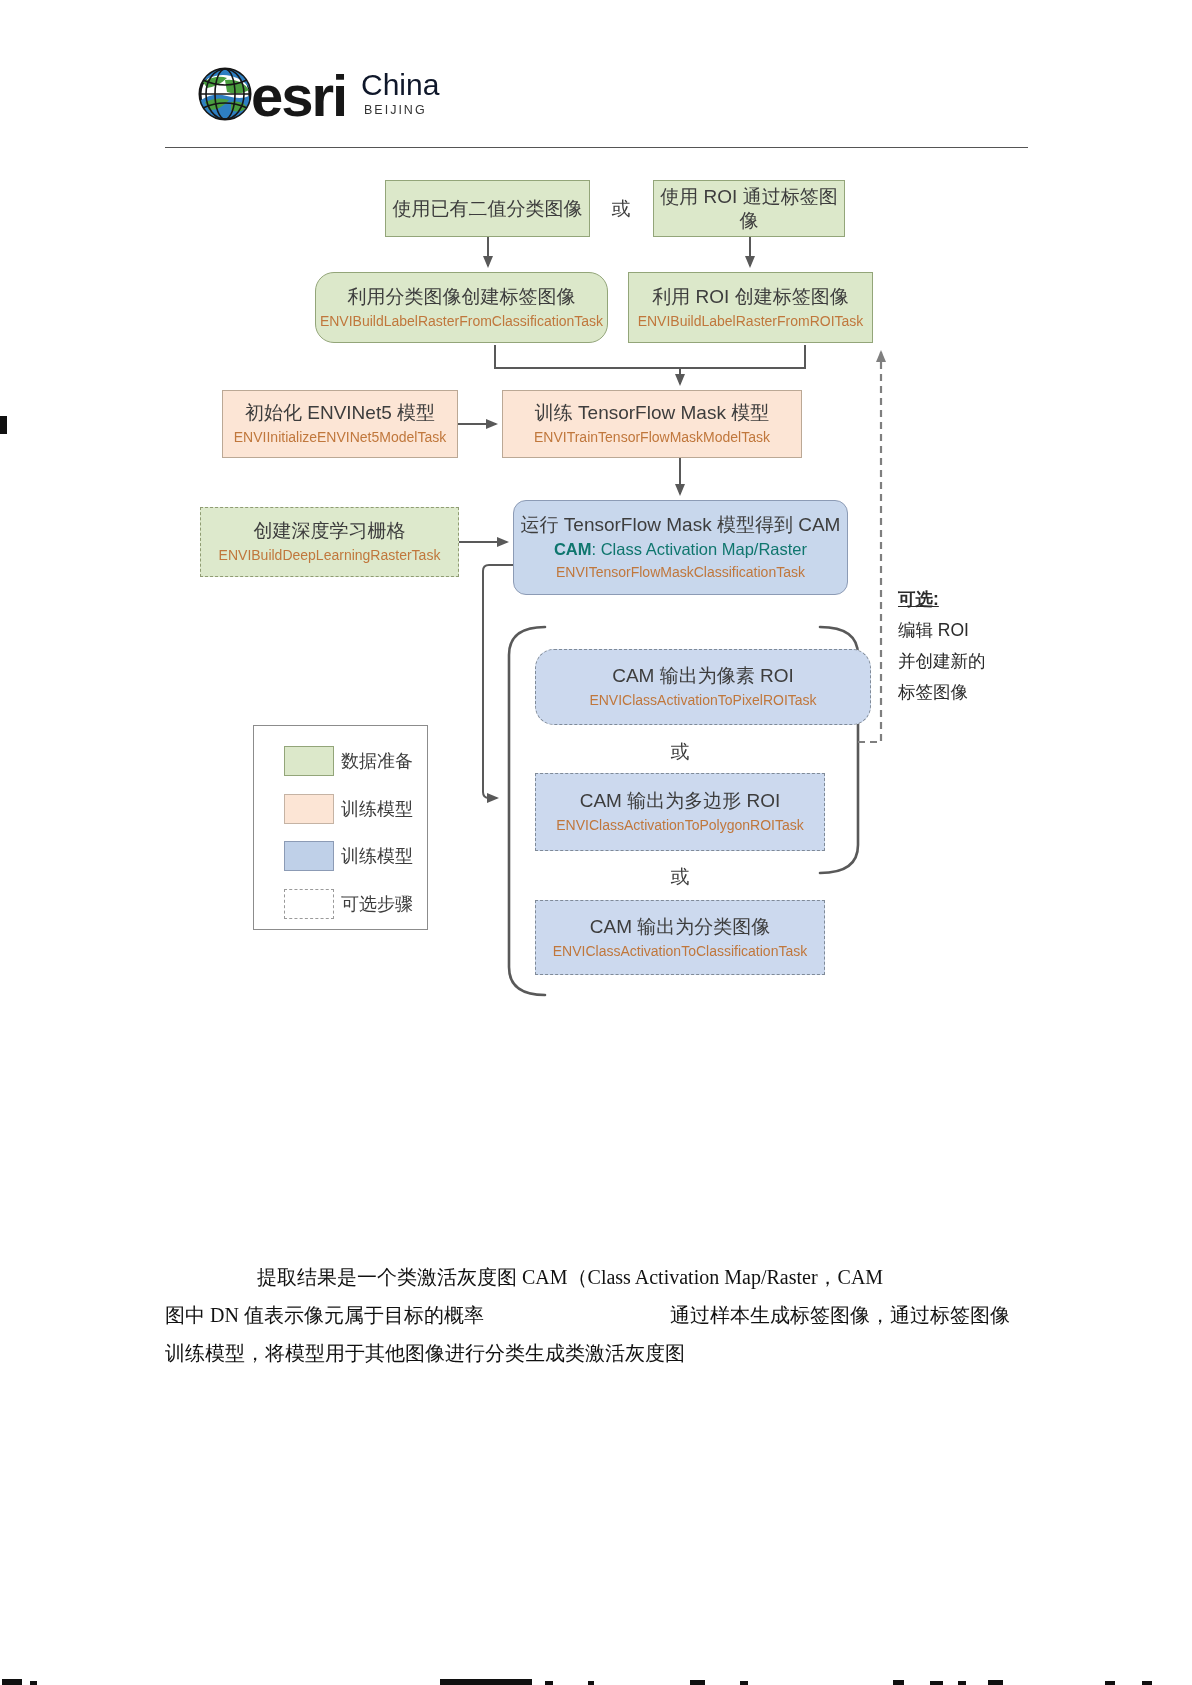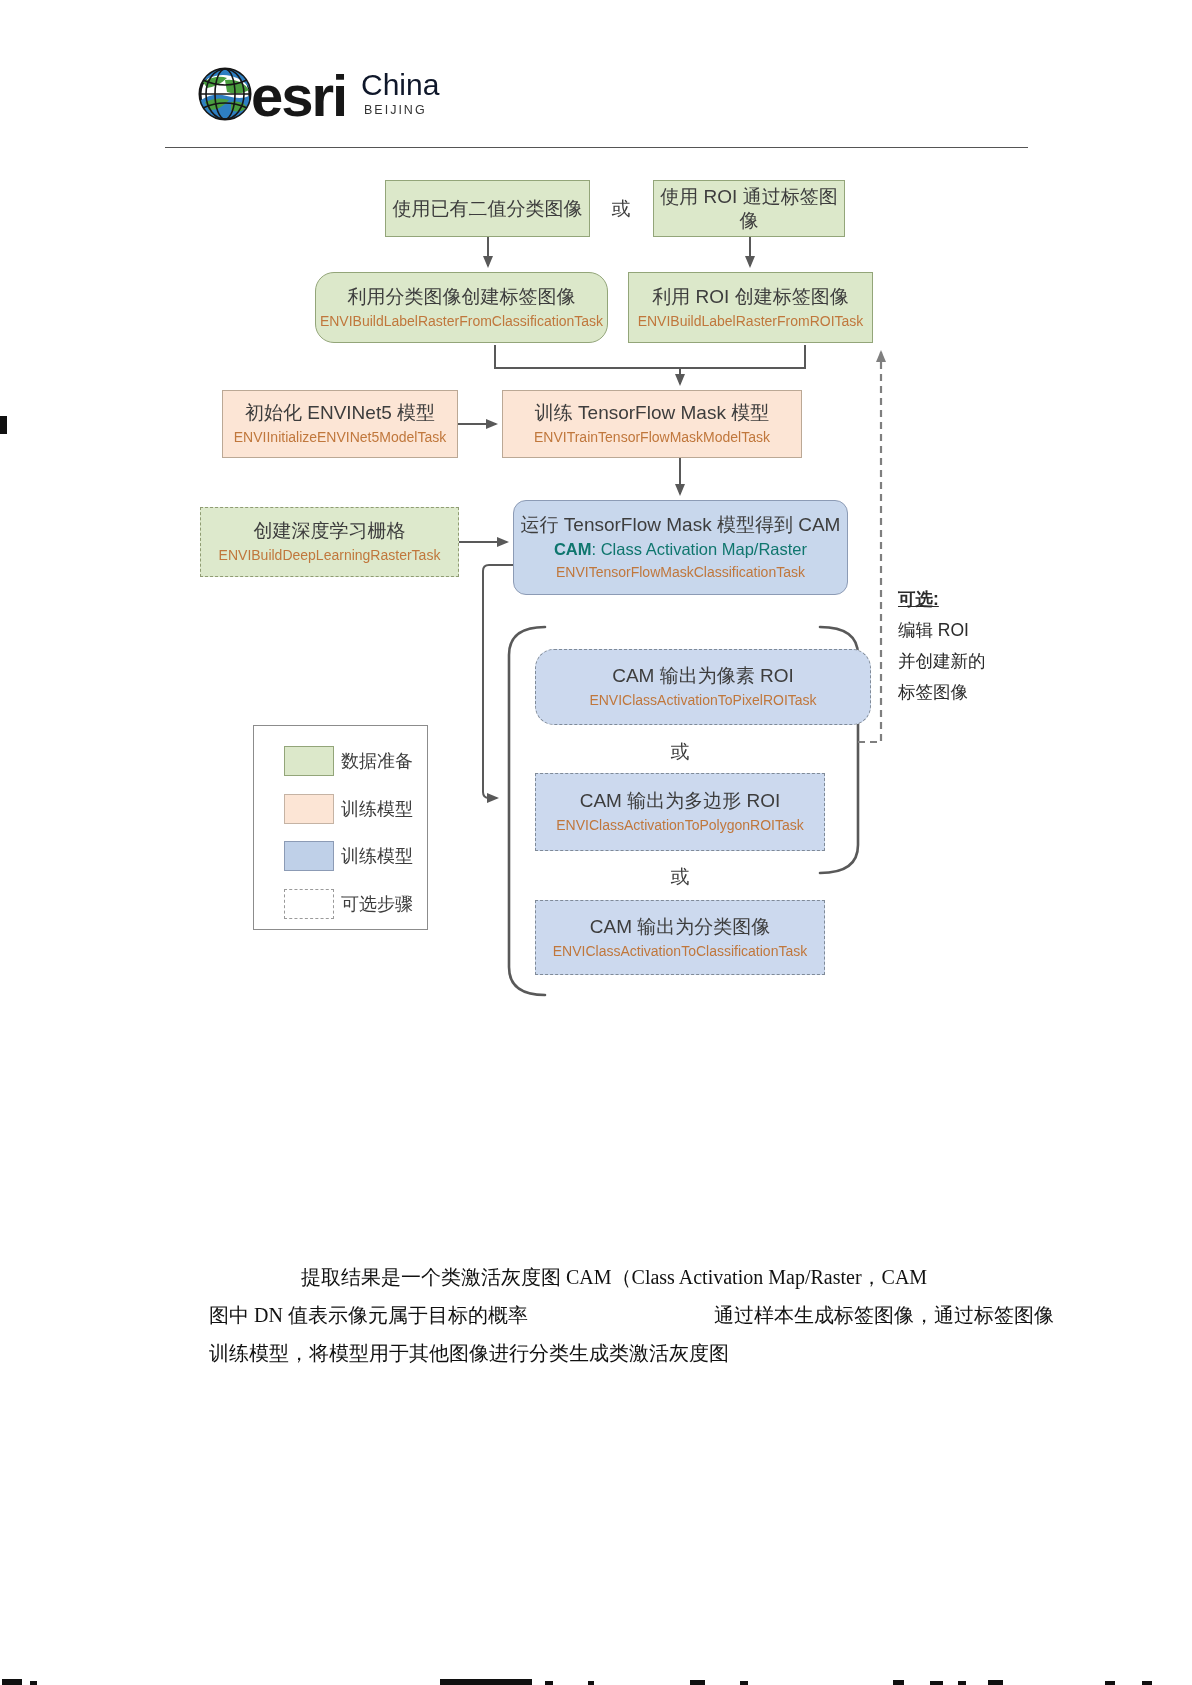--- a/index.html
+++ b/index.html
@@ -34,21 +34,21 @@
   .swatch{position:absolute;left:30px;top:0;width:50px;height:30px;box-sizing:border-box;}
   .sw-green{background:#dce8ca;border:1.3px solid #93a579;}
   .sw-orange{background:#fce5d5;border:1.3px solid #c5b3a4;}
   .sw-blue{background:#bfd0e8;border:1.3px solid #8c9bb5;}
   .sw-dashed{background:#ffffff;border:1.6px dashed #9a9a9a;}
   .legend-label{position:absolute;left:87px;top:50%;transform:translateY(-50%);font-size:18px;color:#3d3d3d;white-space:nowrap;}
   
   svg.overlay{position:absolute;left:0;top:0;pointer-events:none;}
   
   .para{position:absolute;left:165px;top:1258px;width:845px;
-        font-family:"Liberation Serif", serif;font-size:20px;color:#111;line-height:38px;margin-left:44px;}
+        font-family:"Liberation Serif", serif;font-size:20px;color:#111;line-height:38px;}
   .para .l1{padding-left:92px;}
   .para .l2{position:relative;}
   .para .l2 .right{position:absolute;left:505px;top:0;}
   
   .frag{position:absolute;background:#101010;}
 </style>
 </head>
 <body>
 
 <div id="page">

